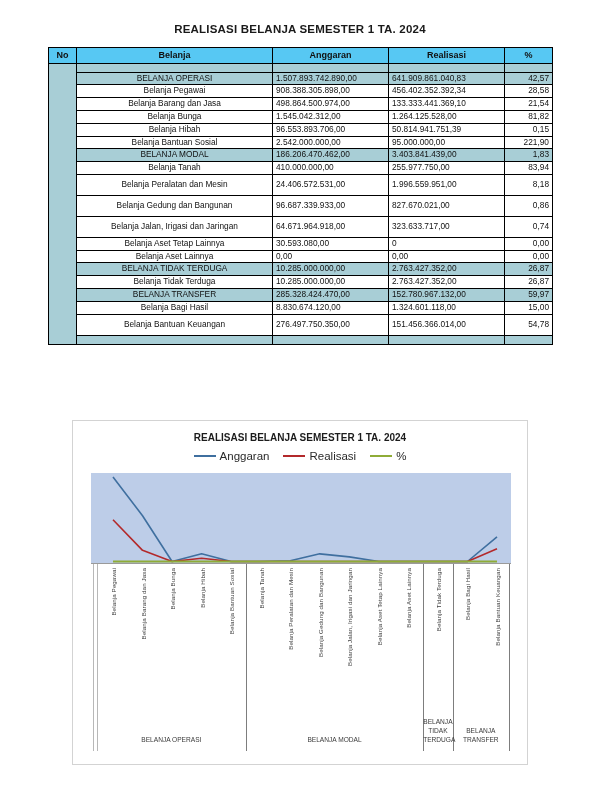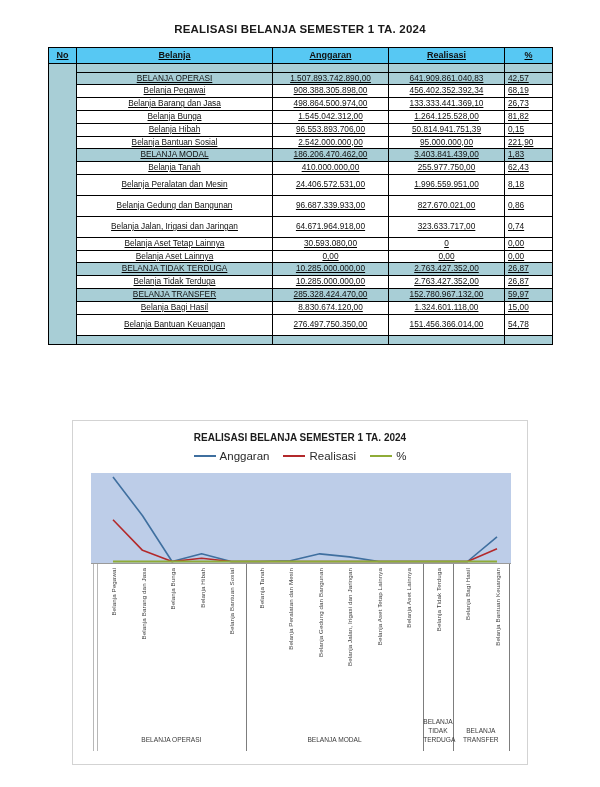--- a/index.html
+++ b/index.html
@@ -17,21 +17,21 @@
     text-align:center;
     font-size:11.5px;
     font-weight:bold;
     color:#1a1a1a;
     letter-spacing:.2px;
     padding-top:23px;
     padding-bottom:12px;
   }
 
   
-  .tbl-wrap { padding:0 48px 0 48px;text-decoration:underline; }
+  .tbl-wrap { padding:0 48px 0 48px; }
   table.fin {
     border-collapse:collapse;
     width:504px;
     table-layout:fixed;
     font-size:8.3px;
     color:#111;
   }
   table.fin td, table.fin th {
     border:1px solid #000;
     padding:1px 3px;
@@ -47,22 +47,22 @@
     height:15px;
     padding:2px 2px;
   }
   col.c-no   { width:28px; }
   col.c-name { width:196px; }
   col.c-ang  { width:116px; }
   col.c-real { width:116px; }
   col.c-pct  { width:48px; }
 
   td.no-cell { background:#ffffff; border-top:1px solid #000; }
-  .r-num { text-align:center; font-variant-numeric:tabular-nums; }
-  .r-pct { text-align:left; }
+  .r-num { text-align:left; font-variant-numeric:tabular-nums; }
+  .r-pct { text-align:right; }
   .nm-group { text-align:center; }
   .nm-item  { text-align:center; }
   tr.group > td { background:#a8ced6; }
   tr.spacer > td { background:#a8ced6; height:9px; }
   tr.data > td { background:#ffffff; }
   tr.h10 > td { height:11px; }
   tr.h2l > td { height:21px; }
 
   
   .chart-card {
@@ -172,27 +172,27 @@
           <tr class="group h10">
             <td class="nm-group">BELANJA OPERASI</td>
             <td class="r-num">1.507.893.742.890,00</td>
             <td class="r-num">641.909.861.040,83</td>
             <td class="r-pct">42,57</td>
           </tr>
           <tr class="data h10">
             <td class="nm-item">Belanja Pegawai</td>
             <td class="r-num">908.388.305.898,00</td>
             <td class="r-num">456.402.352.392,34</td>
-            <td class="r-pct">68,19</td>
+            <td class="r-pct">28,58</td>
           </tr>
           <tr class="data h10">
             <td class="nm-item">Belanja Barang dan Jasa</td>
             <td class="r-num">498.864.500.974,00</td>
             <td class="r-num">133.333.441.369,10</td>
-            <td class="r-pct">26,73</td>
+            <td class="r-pct">21,54</td>
           </tr>
           <tr class="data h10">
             <td class="nm-item">Belanja Bunga</td>
             <td class="r-num">1.545.042.312,00</td>
             <td class="r-num">1.264.125.528,00</td>
             <td class="r-pct">81,82</td>
           </tr>
           <tr class="data h10">
             <td class="nm-item">Belanja Hibah</td>
             <td class="r-num">96.553.893.706,00</td>
@@ -208,21 +208,21 @@
           <tr class="group h10">
             <td class="nm-group">BELANJA MODAL</td>
             <td class="r-num">186.206.470.462,00</td>
             <td class="r-num">3.403.841.439,00</td>
             <td class="r-pct">1,83</td>
           </tr>
           <tr class="data h10">
             <td class="nm-item">Belanja Tanah</td>
             <td class="r-num">410.000.000,00</td>
             <td class="r-num">255.977.750,00</td>
-            <td class="r-pct">62,43</td>
+            <td class="r-pct">83,94</td>
           </tr>
           <tr class="data h2l">
             <td class="nm-item">Belanja Peralatan dan Mesin</td>
             <td class="r-num">24.406.572.531,00</td>
             <td class="r-num">1.996.559.951,00</td>
             <td class="r-pct">8,18</td>
           </tr>
           <tr class="data h2l">
             <td class="nm-item">Belanja Gedung dan Bangunan</td>
             <td class="r-num">96.687.339.933,00</td>

